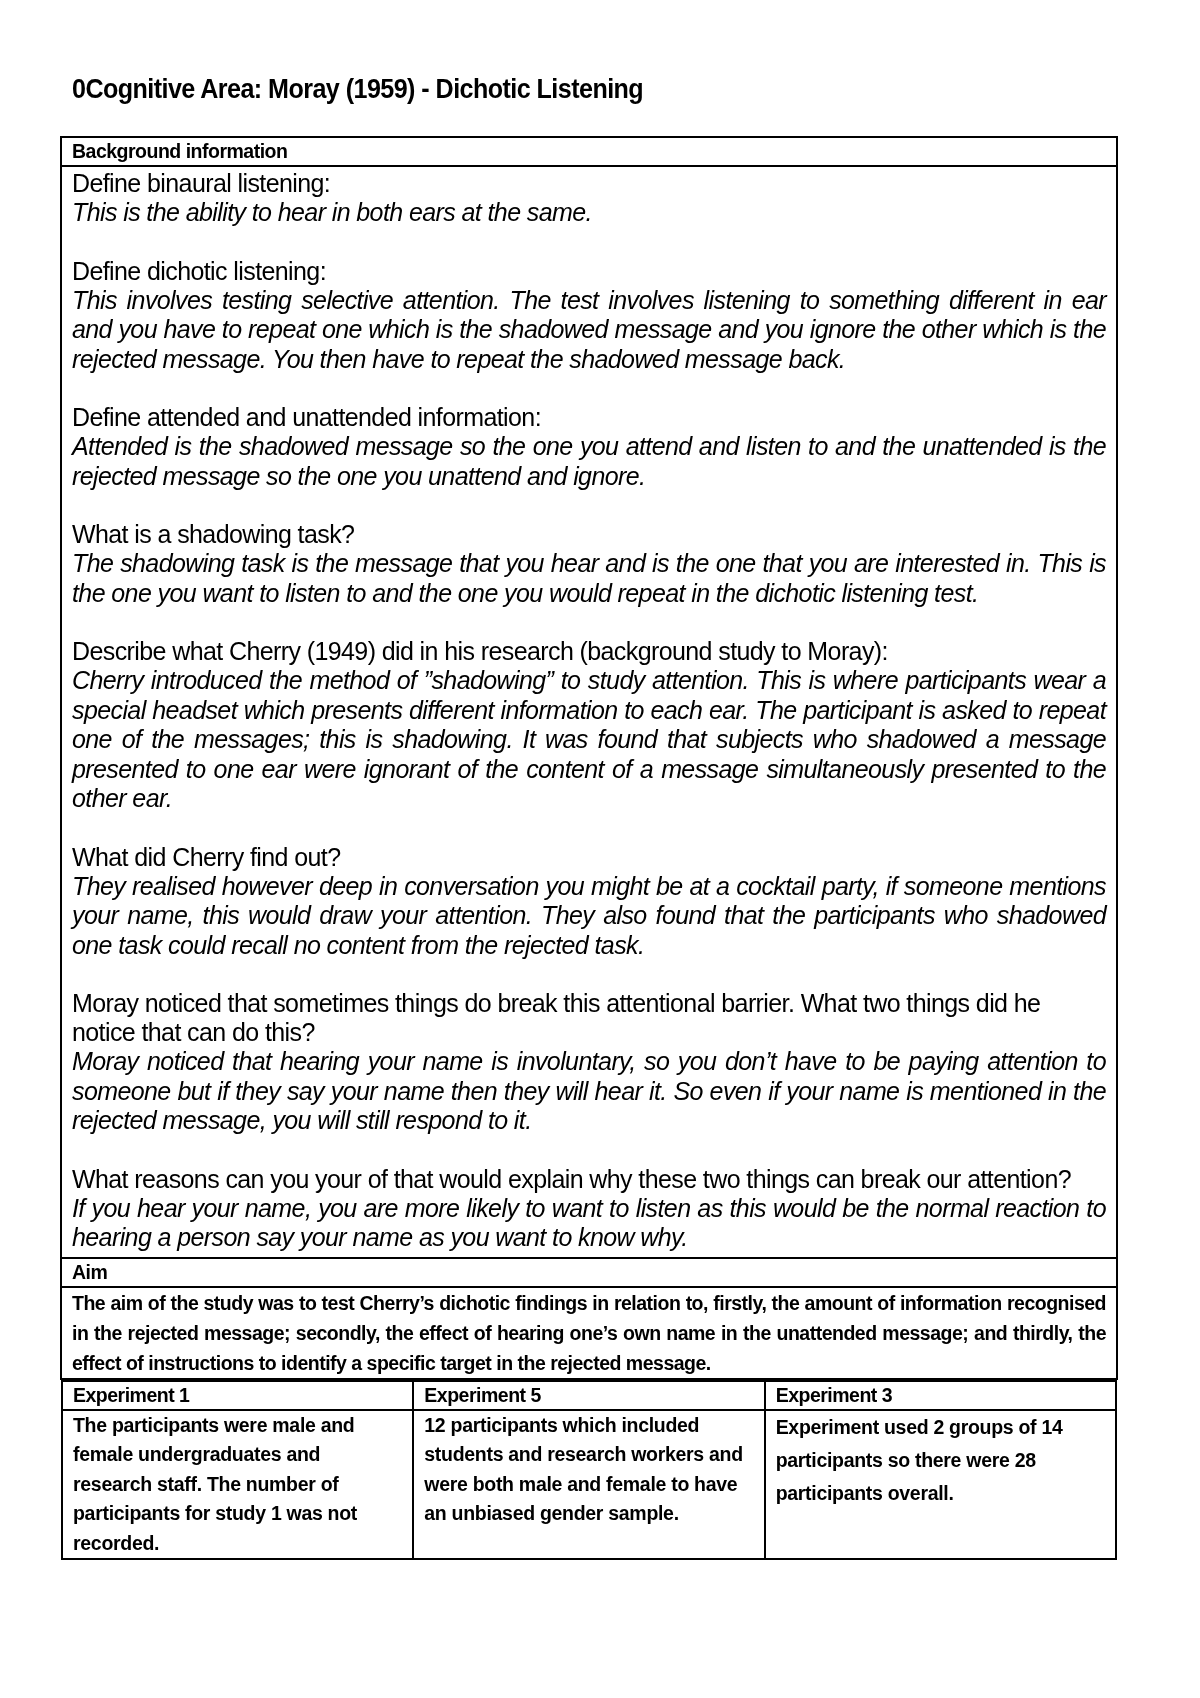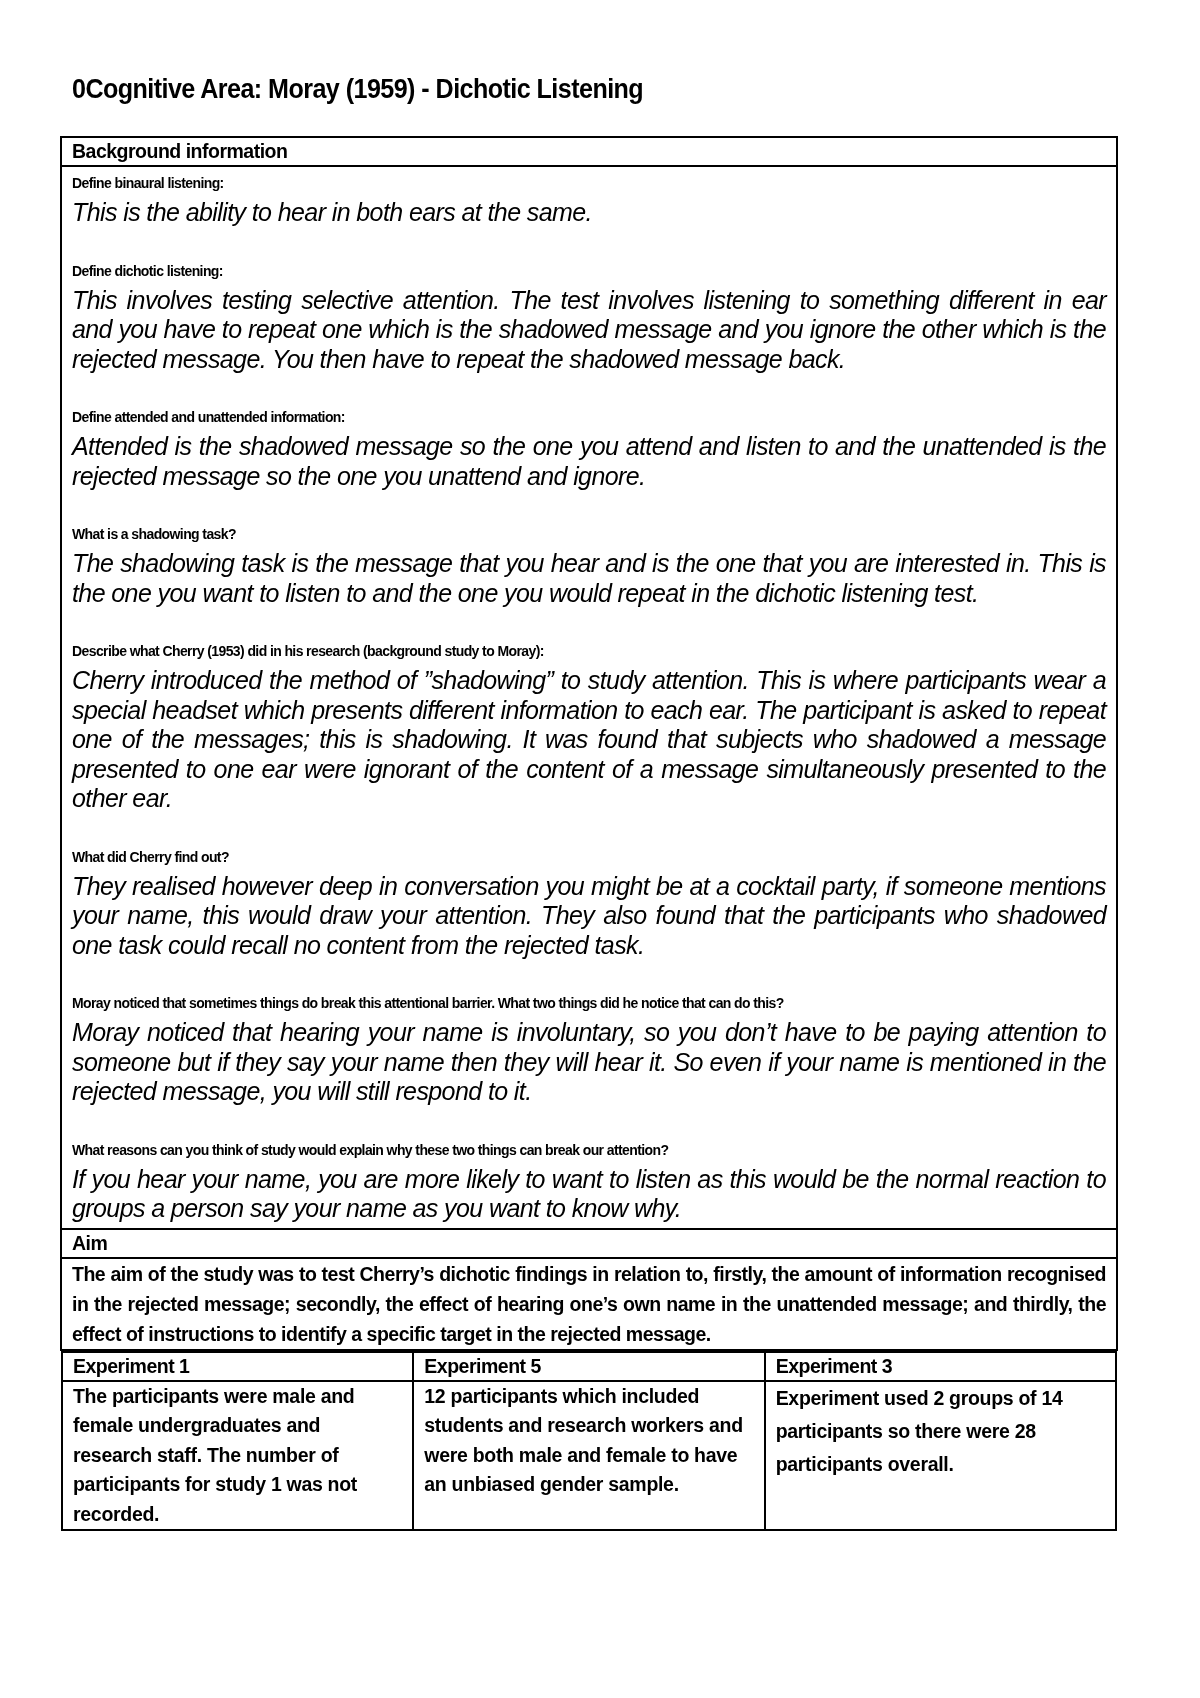--- a/index.html
+++ b/index.html
@@ -6,21 +6,21 @@
   body { width: 1200px; height: 1698px; position: relative; overflow: hidden;
          font-family: "Liberation Sans", sans-serif; color: #000; }
   .title { position: absolute; left: 72px; top: 74px; font-size: 27px; font-weight: bold;
            letter-spacing: -0.6px; transform: scaleX(0.93); transform-origin: left top; white-space: nowrap; }
   .doc-table { position: absolute; left: 60px; top: 136px; width: 1058px; border-collapse: collapse; }
   .doc-table td { border: 2px solid #000; padding: 0 10px; vertical-align: top; }
   .hdr { font-weight: bold; font-size: 19.5px; line-height: 27px; letter-spacing: -0.5px; }
   .bg-cell { padding-top: 2px !important; padding-bottom: 4px !important; }
   .qa { margin: 0 0 29px 0; }
   .qa:last-child { margin-bottom: 0; }
-  .q { font-size: 14px; line-height: 29px; letter-spacing: -0.6px; font-weight: bold; }
+  .q { font-size: 25px; line-height: 29px; letter-spacing: -0.6px; font-weight: normal; }
   .a { font-size: 25px; line-height: 29.5px; font-style: italic; letter-spacing: -0.6px; text-align: justify; }
   .aim-text { font-size: 19.5px; line-height: 30px; letter-spacing: -0.5px; text-align: justify; padding-top: 1px; padding-bottom: 1px; font-weight: bold; }
   .exp-cell { font-size: 19.5px; line-height: 29.5px; font-weight: bold; width: 33.3%; letter-spacing: -0.3px; }
   .exp-cell.c3 { line-height: 33px; }
   .sub-table { width: 100%; border-collapse: collapse; padding-left: 44px; }
 </style>
 </head>
 <body>
 
 <div class="title">0Cognitive Area: Moray (1959) - Dichotic Listening</div>
@@ -42,34 +42,34 @@
       </div>
       <div class="qa">
         <div class="q">Define attended and unattended information:</div>
         <div class="a">Attended is the shadowed message so the one you attend and listen to and the unattended is the rejected message so the one you unattend and ignore.</div>
       </div>
       <div class="qa">
         <div class="q">What is a shadowing task?</div>
         <div class="a">The shadowing task is the message that you hear and is the one that you are interested in. This is the one you want to listen to and the one you would repeat in the dichotic listening test.</div>
       </div>
       <div class="qa">
-        <div class="q">Describe what Cherry (1953) did in his research (background study to Moray):</div>
+        <div class="q">Describe what Cherry (1949) did in his research (background study to Moray):</div>
         <div class="a">Cherry introduced the method of ”shadowing” to study attention. This is where participants wear a special headset which presents different information to each ear. The participant is asked to repeat one of the messages; this is shadowing. It was found that subjects who shadowed a message presented to one ear were ignorant of the content of a message simultaneously presented to the other ear.</div>
       </div>
       <div class="qa">
         <div class="q">What did Cherry find out?</div>
         <div class="a">They realised however deep in conversation you might be at a cocktail party, if someone mentions your name, this would draw your attention. They also found that the participants who shadowed one task could recall no content from the rejected task.</div>
       </div>
       <div class="qa">
         <div class="q">Moray noticed that sometimes things do break this attentional barrier. What two things did he notice that can do this?</div>
         <div class="a">Moray noticed that hearing your name is involuntary, so you don’t have to be paying attention to someone but if they say your name then they will hear it. So even if your name is mentioned in the rejected message, you will still respond to it.</div>
       </div>
       <div class="qa">
-        <div class="q">What reasons can you think of study would explain why these two things can break our attention?</div>
-        <div class="a">If you hear your name, you are more likely to want to listen as this would be the normal reaction to groups a person say your name as you want to know why.</div>
+        <div class="q">What reasons can you your of that would explain why these two things can break our attention?</div>
+        <div class="a">If you hear your name, you are more likely to want to listen as this would be the normal reaction to hearing a person say your name as you want to know why.</div>
       </div>
     </td>
   </tr>
   <tr>
     <td class="hdr">Aim</td>
   </tr>
   <tr>
     <td class="aim-text">The aim of the study was to test Cherry’s dichotic findings in relation to, firstly, the amount of information recognised in the rejected message; secondly, the effect of hearing one’s own name in the unattended message; and thirdly, the effect of instructions to identify a specific target in the rejected message.</td>
   </tr>
   <tr>

